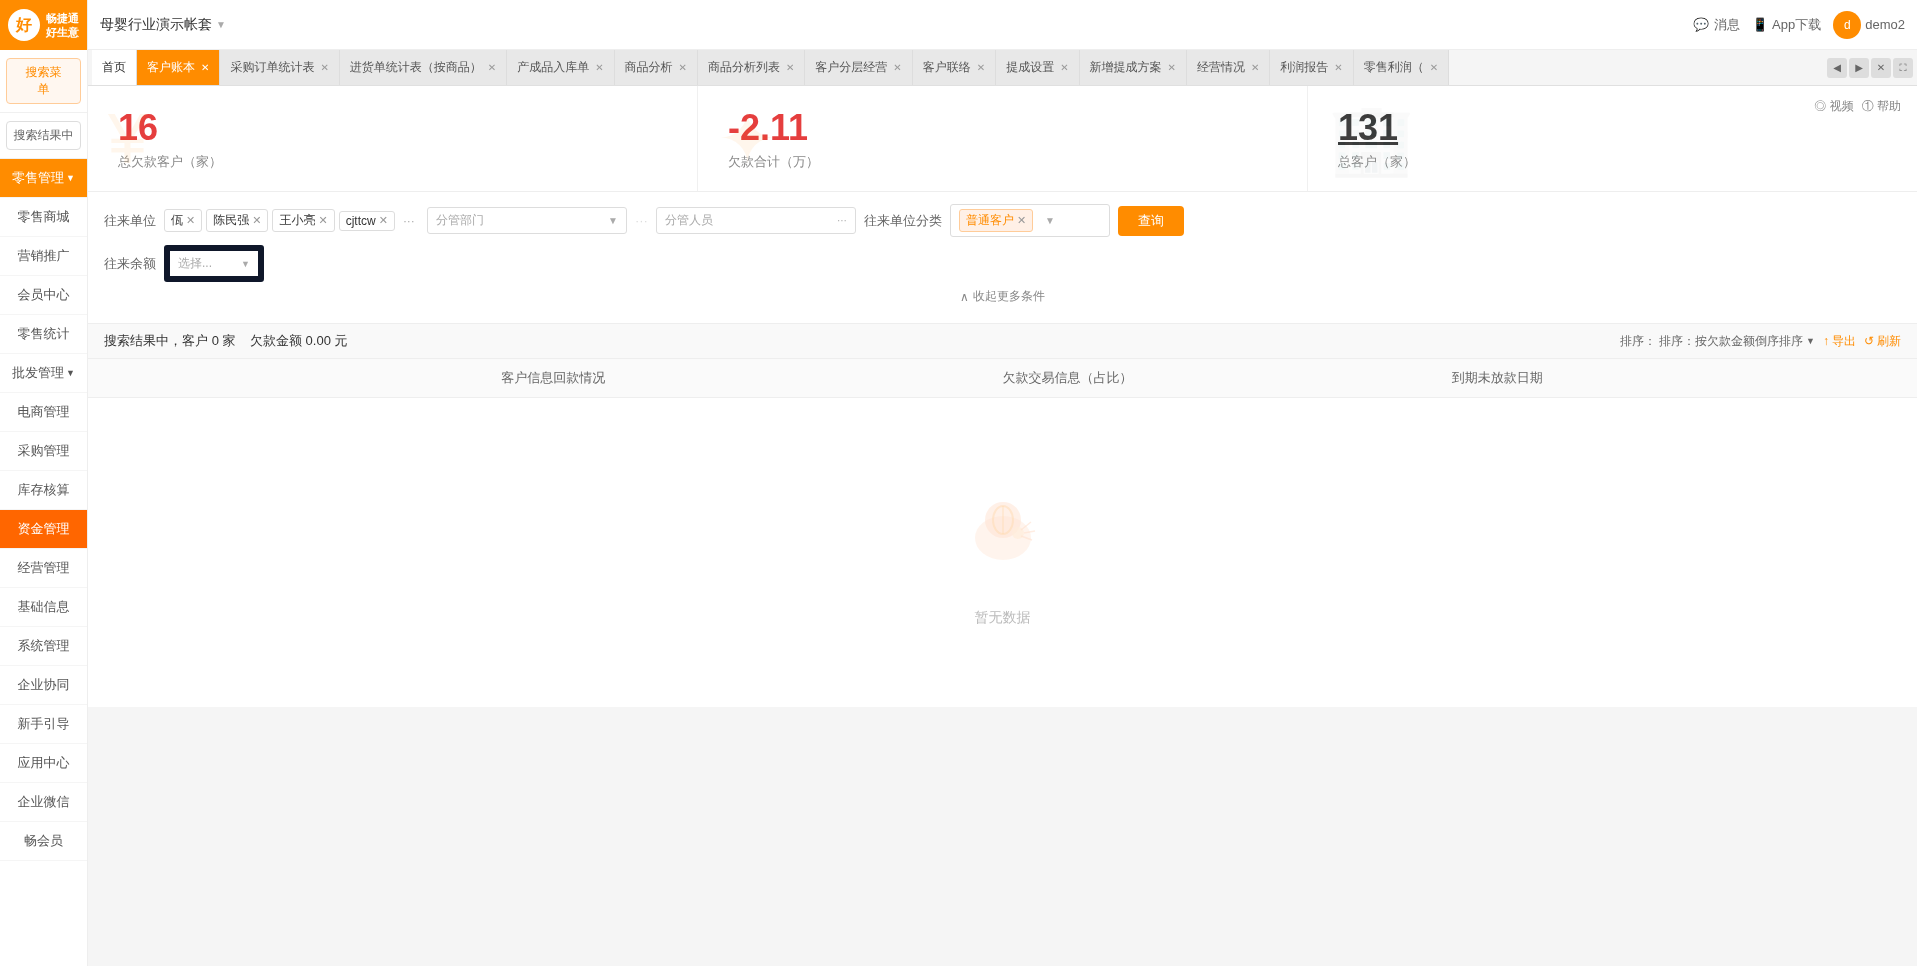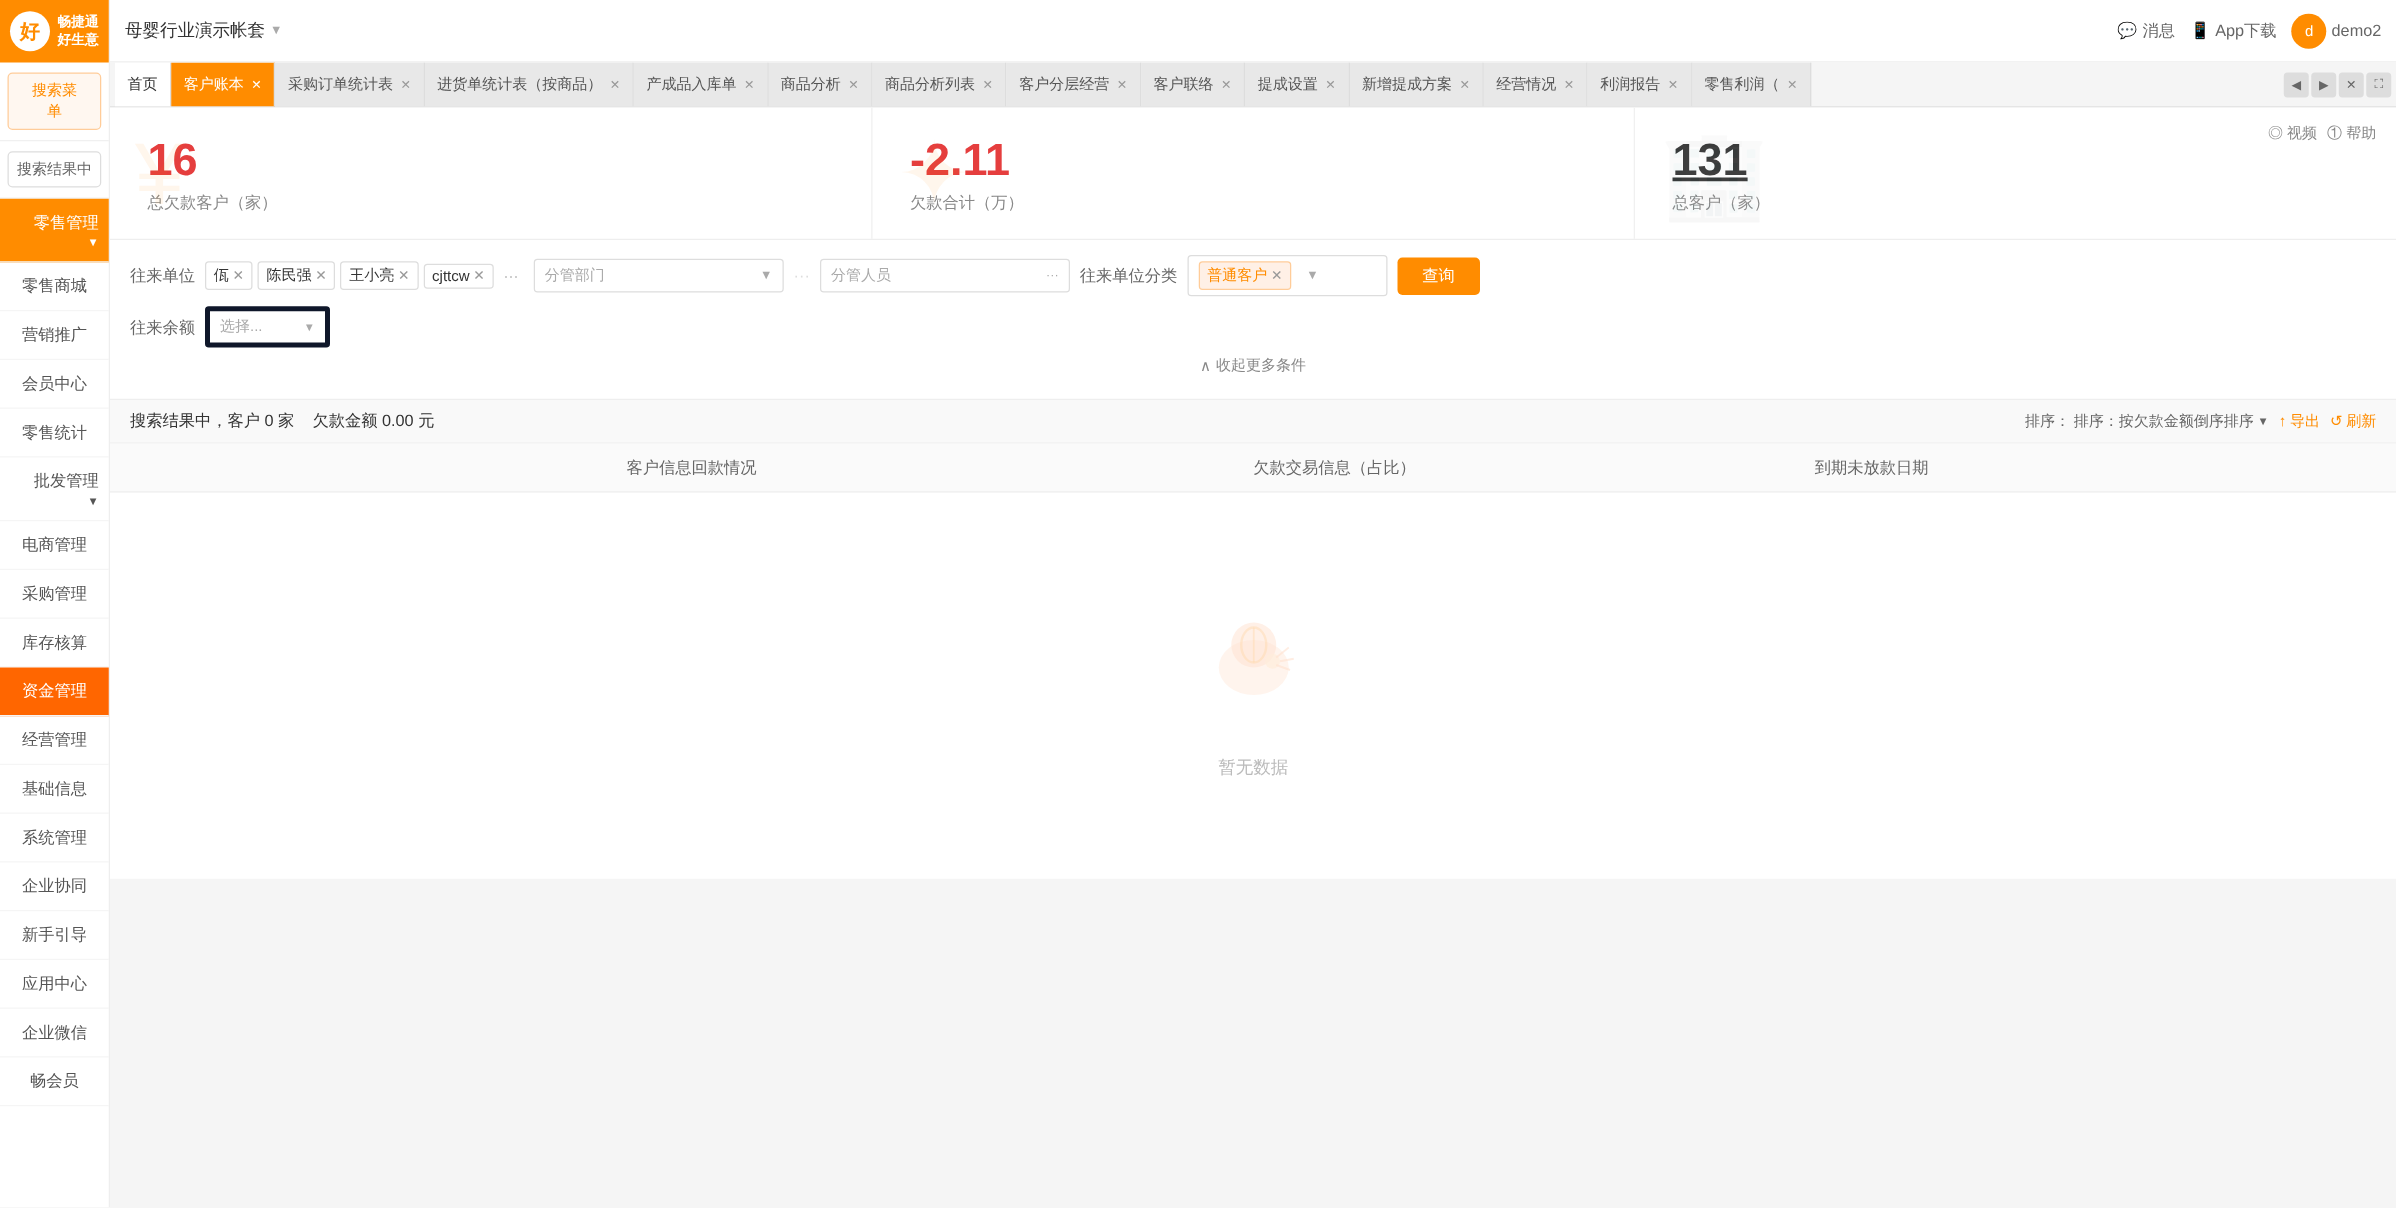--- a/index.html
+++ b/index.html
@@ -10,21 +10,21 @@
     .sidebar-logo { background: #ff8c00; padding: 10px 8px; display: flex; align-items: center; gap: 6px; height: 50px; }
     .sidebar-logo-icon { width: 32px; height: 32px; background: #fff; border-radius: 50%; display: flex; align-items: center; justify-content: center; color: #ff8c00; font-size: 16px; font-weight: bold; flex-shrink: 0; }
     .sidebar-logo-text { color: #fff; font-size: 11px; line-height: 1.3; font-weight: bold; }
     .sidebar-search { padding: 8px 6px; border-bottom: 1px solid #f0f0f0; }
     .sidebar-search-btn { width: 100%; background: #fff7f0; border: 1px solid #ffcc99; border-radius: 4px; padding: 5px 16px; color: #ff8c00; font-size: 12px; cursor: pointer; text-align: center; }
     .sidebar-nav-btn { padding: 8px 6px; border-bottom: 1px solid #f0f0f0; }
     .sidebar-nav-btn-inner { width: 100%; background: #fff; border: 1px solid #ddd; border-radius: 4px; padding: 5px 4px; color: #666; font-size: 12px; cursor: pointer; text-align: center; }
     .sidebar-item { padding: 10px 8px; text-align: center; cursor: pointer; color: #555; font-size: 13px; border-bottom: 1px solid #f5f5f5; }
     .sidebar-item.active { background: #ff8c00; color: #fff; }
     .sidebar-item.active-parent { background: #ff8c00; color: #fff; }
-    .sidebar-item-with-arrow { display: flex; align-items: flex-end; justify-content: center; gap: 2px; flex-direction: column; }
+    .sidebar-item-with-arrow { display: flex; align-items: center; justify-content: center; gap: 2px; }
 
     
     .main { flex: 1; display: flex; flex-direction: column; overflow: hidden; }
 
     
     .topbar { background: #fff; height: 50px; display: flex; align-items: center; justify-content: space-between; padding: 0 12px; border-bottom: 1px solid #eee; flex-shrink: 0; }
     .topbar-left { display: flex; align-items: center; gap: 8px; }
     .topbar-selector { display: flex; align-items: center; gap: 4px; font-size: 14px; color: #333; cursor: pointer; }
     .topbar-right { display: flex; align-items: center; gap: 12px; }
     .topbar-right-item { display: flex; align-items: center; gap: 4px; color: #666; font-size: 13px; cursor: pointer; }
@@ -57,21 +57,21 @@
     .filter-row { display: flex; align-items: center; gap: 8px; margin-bottom: 8px; flex-wrap: wrap; }
     .filter-label { color: #666; font-size: 13px; white-space: nowrap; }
     .filter-tags { display: flex; align-items: center; gap: 4px; flex-wrap: wrap; }
     .filter-tag { display: flex; align-items: center; gap: 3px; background: #fff; border: 1px solid #ddd; border-radius: 3px; padding: 2px 6px; font-size: 12px; color: #333; }
     .filter-tag-close { color: #999; cursor: pointer; font-size: 11px; }
     .filter-more { color: #aaa; cursor: pointer; font-size: 12px; padding: 2px 4px; }
     .filter-select { display: flex; align-items: center; gap: 4px; border: 1px solid #ddd; border-radius: 3px; padding: 4px 8px; min-width: 120px; font-size: 12px; color: #aaa; cursor: pointer; background: #fff; }
     .filter-select-wide { min-width: 200px; }
     .filter-dropdown-arrow { color: #aaa; font-size: 10px; margin-left: auto; }
     .filter-input-row { display: flex; align-items: center; gap: 8px; }
-    .filter-select-inline { display: flex; align-items: center; gap: 4px; border: 4px solid #0f172a; border-radius: 3px; padding: 4px 8px; font-size: 12px; color: #aaa; cursor: pointer; background: #fff; min-width: 80px; }
+    .filter-select-inline { display: flex; align-items: center; gap: 4px; border: 6px solid #0f172a; border-radius: 3px; padding: 4px 8px; font-size: 12px; color: #aaa; cursor: pointer; background: #fff; min-width: 80px; }
     .filter-toggle { display: flex; align-items: center; justify-content: center; gap: 4px; color: #888; font-size: 12px; cursor: pointer; padding: 6px 0; }
     .btn-query { background: #ff8c00; color: #fff; border: none; border-radius: 4px; padding: 6px 20px; font-size: 13px; cursor: pointer; }
     .filter-inline-tag { background: #fff0e6; border: 1px solid #ffcc99; border-radius: 3px; padding: 2px 6px; font-size: 12px; color: #ff8c00; display: flex; align-items: center; gap: 3px; }
 
     
     .result-bar { background: #f9f9f9; padding: 8px 16px; display: flex; align-items: center; justify-content: space-between; border-bottom: 1px solid #eee; }
     .result-info { font-size: 13px; color: #666; }
     .result-info span { color: #333; font-weight: 500; }
     .result-actions { display: flex; align-items: center; gap: 8px; font-size: 12px; color: #666; }
     .result-sort { display: flex; align-items: center; gap: 3px; cursor: pointer; }

